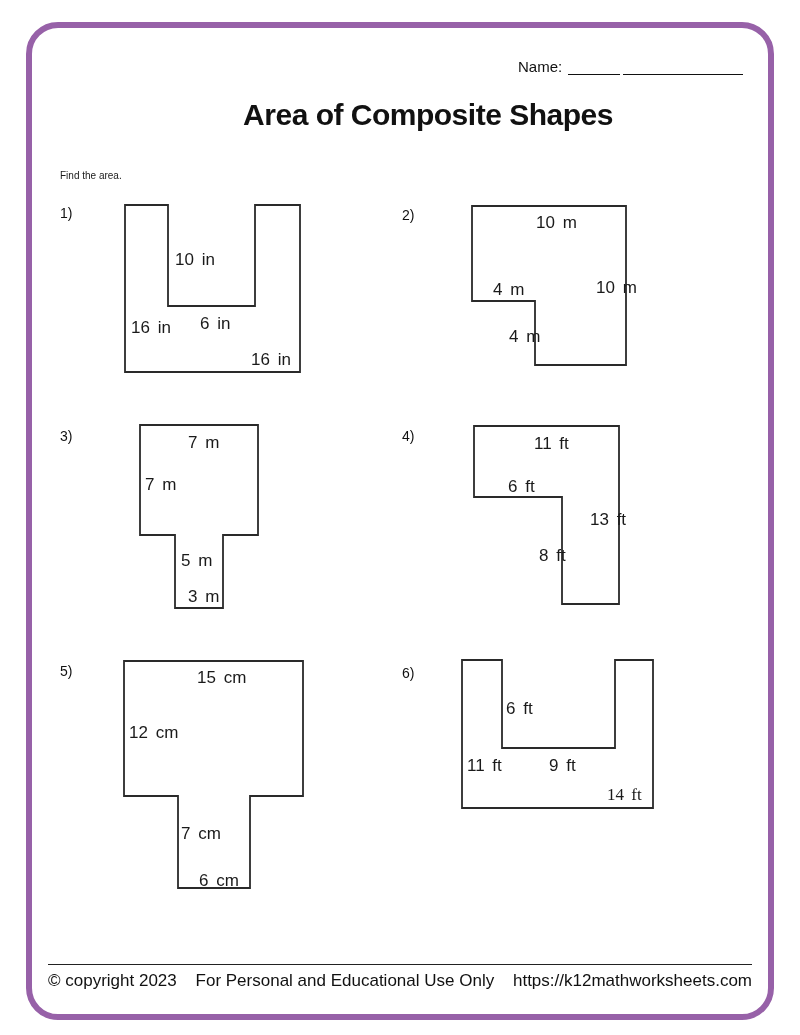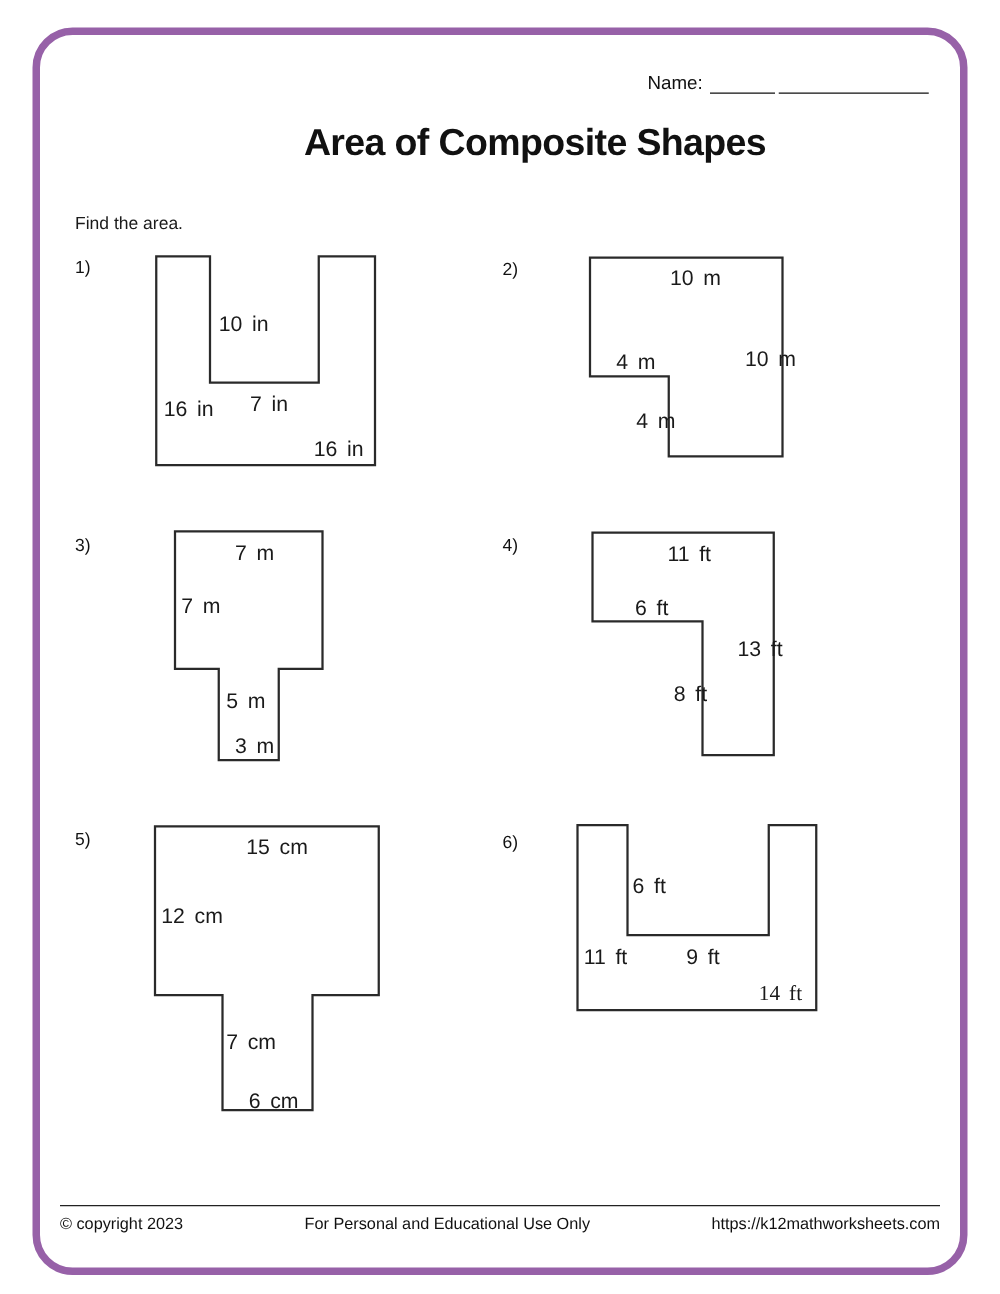--- a/index.html
+++ b/index.html
@@ -54,21 +54,21 @@
     font-size: 30px;
     font-weight: 700;
     letter-spacing: -0.5px;
     color: #111;
     padding-left: 28px;
   }
   .instruction {
     position: absolute;
     left: 60px;
     top: 170px;
-    font-size: 14px;
+    font-size: 10px;
   }
   svg.shapes {
     position: absolute;
     left: 0;
     top: 0;
   }
   .pnum {
     position: absolute;
     font-size: 14px;
     color: #111;
@@ -87,21 +87,21 @@
     width: 704px;
     border-top: 1.5px solid #222;
   }
   .footer-row {
     position: absolute;
     left: 48px;
     top: 971px;
     width: 704px;
     display: flex;
     justify-content: space-between;
-    font-size: 13px;
+    font-size: 17px;
     color: #111;
     text-align: right;
   }
 </style>
 </head>
 <body>
 
 <div class="page">
 
   <div class="frame"></div>
@@ -121,21 +121,21 @@
     <polygon points="472,206 626,206 626,365 535,365 535,301 472,301" fill="#ffffff" stroke="#2a2a2a" stroke-width="1.8"></polygon>
     <polygon points="140,425 258,425 258,535 223,535 223,608 175,608 175,535 140,535" fill="#ffffff" stroke="#2a2a2a" stroke-width="1.8"></polygon>
     <polygon points="474,426 619,426 619,604 562,604 562,497 474,497" fill="#ffffff" stroke="#2a2a2a" stroke-width="1.8"></polygon>
     <polygon points="124,661 303,661 303,796 250,796 250,888 178,888 178,796 124,796" fill="#ffffff" stroke="#2a2a2a" stroke-width="1.8"></polygon>
     <polygon points="462,660 502,660 502,748 615,748 615,660 653,660 653,808 462,808" fill="#ffffff" stroke="#2a2a2a" stroke-width="1.8"></polygon>
   </svg>
 
   <span class="pnum" style="left:60px; top:205px;">1)</span>
   <span class="dim" style="left:175px; top:250px;text-align:right;">10 in</span>
   <span class="dim" style="left:131px; top:318px;">16 in</span>
-  <span class="dim" style="left:200px; top:314px;">7 in</span>
+  <span class="dim" style="left:200px; top:314px;">6 in</span>
   <span class="dim" style="left:251px; top:350px;">16 in</span>
 
   <span class="pnum" style="left:402px; top:207px;">2)</span>
   <span class="dim" style="left:536px; top:213px;">10 m</span>
   <span class="dim" style="left:493px; top:280px;">4 m</span>
   <span class="dim" style="left:596px; top:278px;">10 m</span>
   <span class="dim" style="left:509px; top:327px;">4 m</span>
 
   <span class="pnum" style="left:60px; top:428px;">3)</span>
   <span class="dim" style="left:188px; top:433px;">7 m</span>

